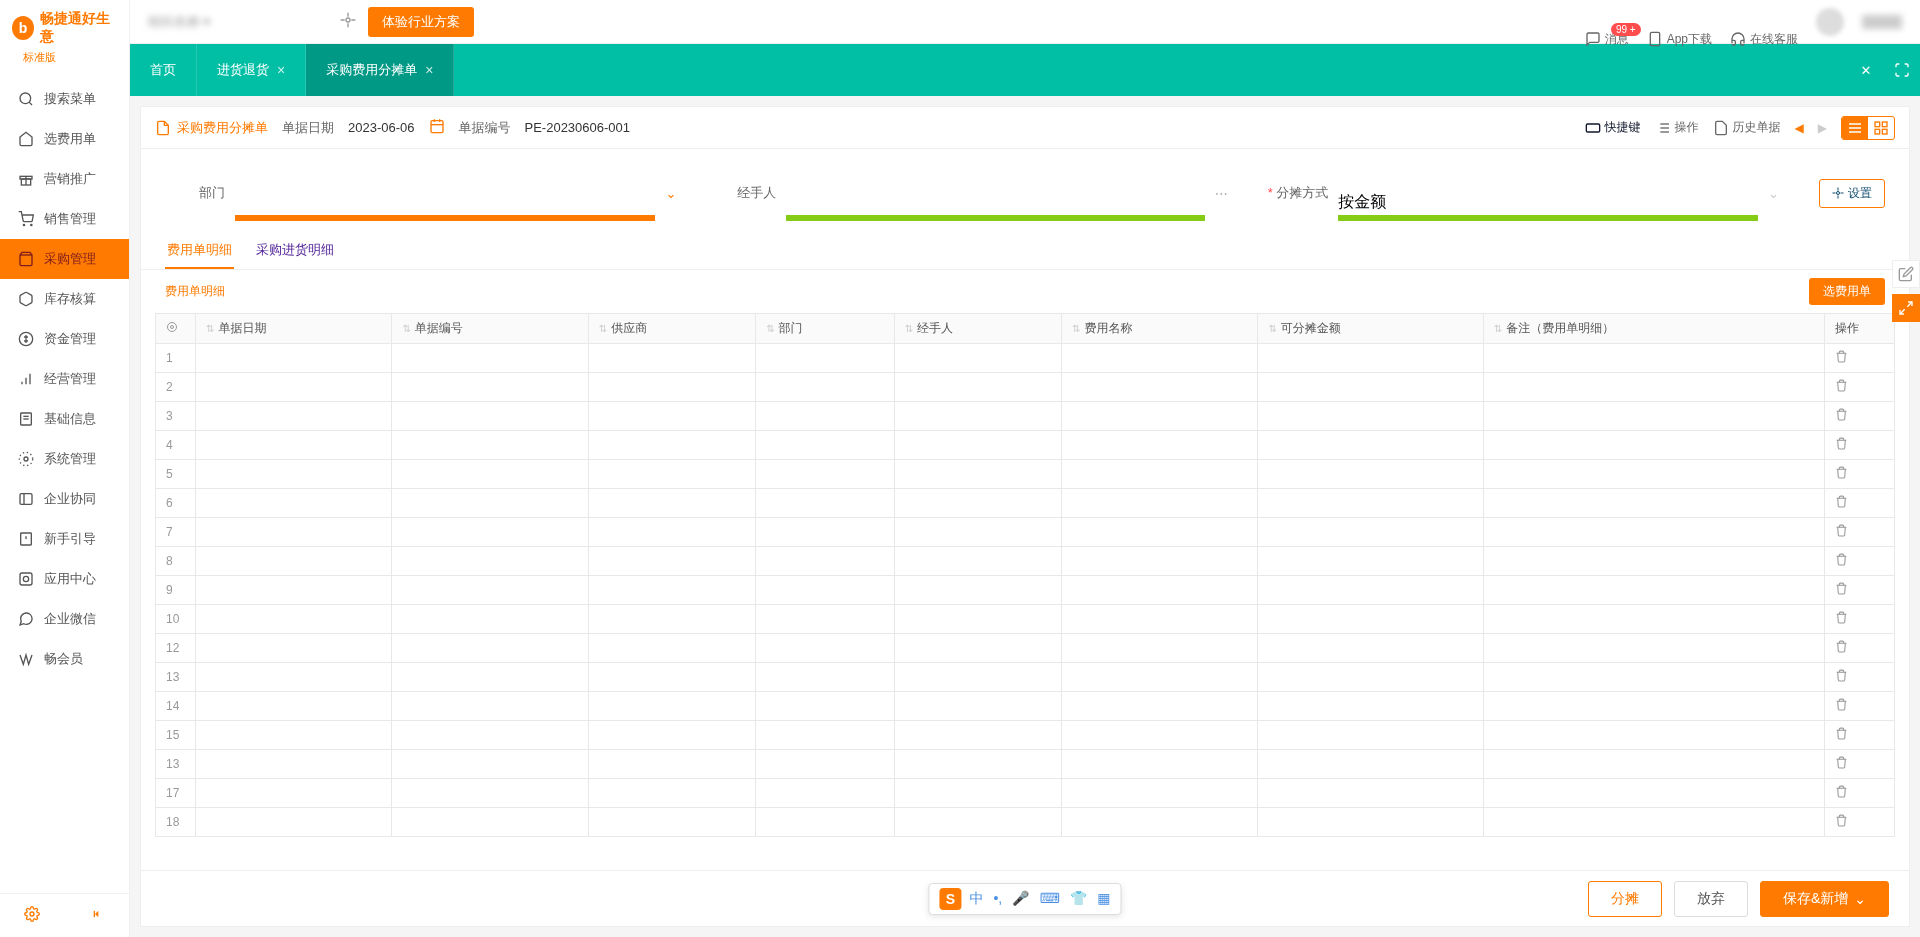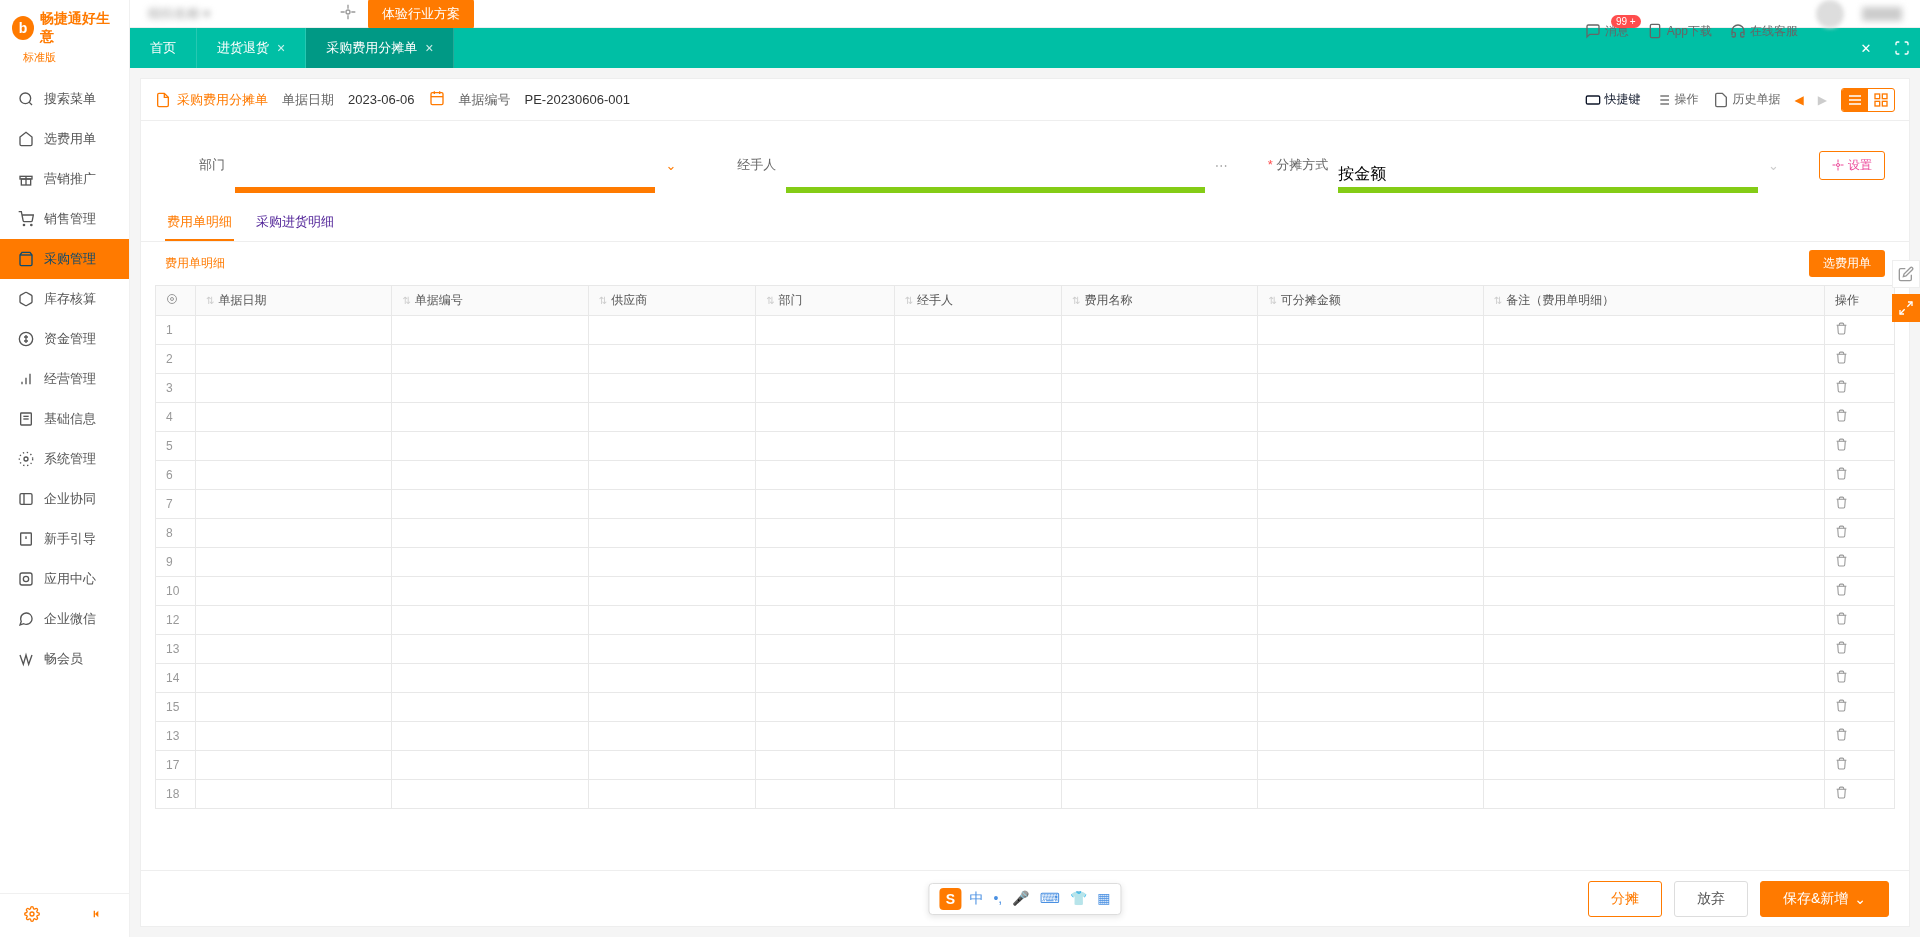--- a/index.html
+++ b/index.html
@@ -7,40 +7,40 @@
 .app { display: flex; height: 937px; width: 1920px; background: #fff; }
 
 
 .sidebar { width: 130px; background: #fff; border-right: 1px solid #f0f0f0; display: flex; flex-direction: column; }
 .logo { padding: 10px 12px 4px; display: flex; align-items: center; gap: 6px; }
 .logo-icon { width: 24px; height: 24px; background: #ff7a00; border-radius: 50%; display: flex; align-items: center; justify-content: center; color: #fff; font-weight: bold; font-size: 14px; }
 .logo-text { color: #ff7a00; font-size: 14px; font-weight: bold; }
 .logo-sub { color: #ff7a00; font-size: 11px; padding: 0 23px 8px; }
 .nav { flex: 1; padding-top: 6px; }
 .nav-item { display: flex; align-items: center; gap: 10px; padding: 11px 18px; color: #555; cursor: pointer; font-size: 13px; }
-.nav-item.active { background: #ff7a00; color: #0c4a6e; }
+.nav-item.active { background: #ff7a00; color: #7f1d1d; }
 .nav-icon { width: 16px; height: 16px; display: inline-flex; align-items: center; justify-content: center; }
 .sidebar-footer { display: flex; border-top: 1px solid #f0f0f0; }
 .sidebar-footer-btn { flex: 1; padding: 12px; text-align: center; color: #ff7a00; cursor: pointer; }
 
 
 .main { flex: 1; display: flex; flex-direction: column; background: #f5f5f5; position: relative; }
 
 
-.topbar { height: 28px; background: #fff; display: flex; align-items: center; padding: 0 18px; gap: 12px; border-bottom: 1px solid #eee; }
+.topbar { height: 44px; background: #fff; display: flex; align-items: center; padding: 0 18px; gap: 12px; border-bottom: 1px solid #eee; }
 .org-select { display: flex; align-items: center; gap: 10px; color: #999; filter: blur(3px); width: 180px; }
 .topbar-btn { background: #ff7a00; color: #fff; padding: 6px 14px; border-radius: 3px; cursor: pointer; font-size: 13px; border: none; }
 .topbar-right { margin-left: auto; display: flex; align-items: center; gap: 18px; color: #666; font-size: 12px; }
 .topbar-right-item { display: flex; align-items: flex-start; gap: 4px; cursor: pointer; position: relative; margin-top: 35px; }
 .badge { position: absolute; top: -8px; right: -12px; background: #ff4d4d; color: #fff; font-size: 10px; padding: 1px 5px; border-radius: 8px; }
 .avatar { width: 28px; height: 28px; background: #ddd; border-radius: 50%; filter: blur(2px); }
 .username { filter: blur(3px); width: 40px; height: 14px; background: #ccc; }
 
 
-.tabs { height: 40px; background: #00bfa5; display: flex; align-items: stretch; }
+.tabs { height: 52px; background: #00bfa5; display: flex; align-items: stretch; }
 .tab { padding: 0 20px; color: #fff; display: flex; align-items: center; gap: 8px; cursor: pointer; font-size: 13px; border-right: 1px solid rgba(255,255,255,0.15); }
 .tab.active { background: #009985; }
 .tab-close { font-size: 14px; opacity: 0.8; }
 .tabs-right { margin-left: auto; display: flex; }
 .tabs-right-btn { width: 36px; display: flex; align-items: center; justify-content: center; color: #fff; cursor: pointer; }
 
 
 .content { flex: 1; margin: 10px; background: #fff; display: flex; flex-direction: column; border: 1px solid #eee; overflow: hidden; }
 
 
@@ -58,21 +58,21 @@
 
 
 .form-row { display: flex; padding: 16px 24px 12px; gap: 40px; align-items: center; }
 .form-field { display: flex; align-items: center; gap: 10px; flex: 1; }
 .form-label { color: #666; font-size: 13px; min-width: 60px; text-align: right; }
 .required::before { content: "* "; color: #ff4d4d; }
 .form-input { flex: 1; border: none; border-bottom: 6px solid #84cc16; padding: 4px 0; font-size: 16px; outline: none; margin-top: 24px; }
 .form-input.orange-border { border-bottom-color: #ff7a00; }
 .dropdown-icon { color: #ff7a00; }
 .more-icon { color: #999; }
-.settings-btn { border: 1px solid #ff7a00; color: #ec4899; padding: 5px 12px; border-radius: 3px; cursor: pointer; display: flex; align-items: center; gap: 4px; font-size: 12px; background: #fff; }
+.settings-btn { border: 1px solid #ff7a00; color: #0c4a6e; padding: 5px 12px; border-radius: 3px; cursor: pointer; display: flex; align-items: center; gap: 4px; font-size: 12px; background: #fff; }
 
 
 .subtabs { display: flex; padding: 0 24px; border-bottom: 1px solid #eee; gap: 20px; }
 .subtab { padding: 8px 2px; cursor: pointer; color: #4c1d95; font-size: 13px; border-bottom: 2px solid transparent; }
 .subtab.active { color: #ff7a00; border-bottom-color: #ff7a00; }
 
 
 .detail-header { display: flex; padding: 8px 24px; align-items: center; }
 .detail-title { color: #ff7a00; font-size: 12px; }
 .select-btn { margin-left: auto; background: #ff7a00; color: #fff; padding: 5px 14px; border-radius: 3px; cursor: pointer; font-size: 12px; border: none; }

